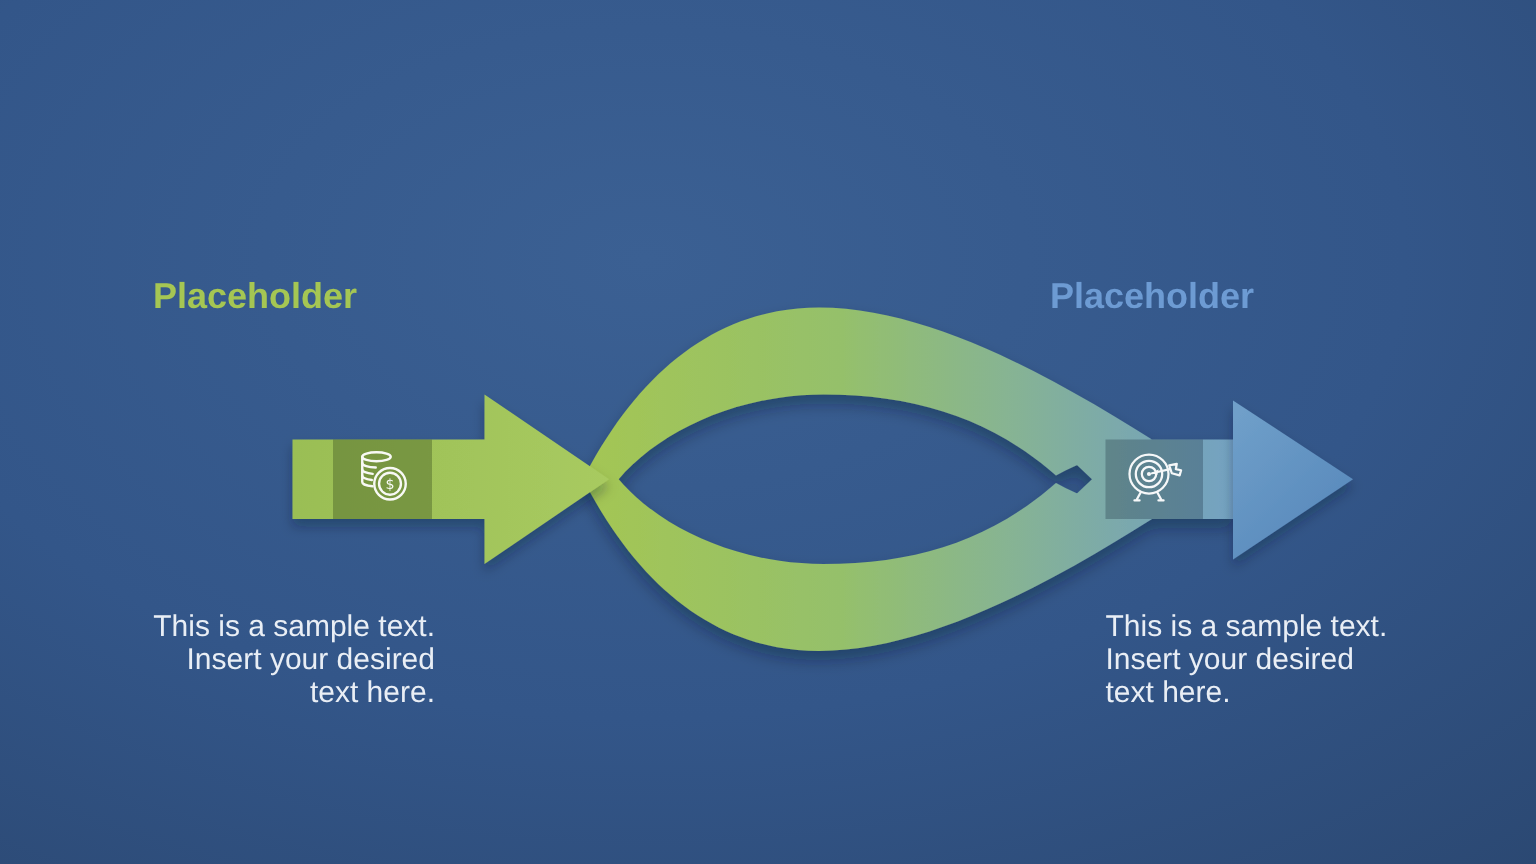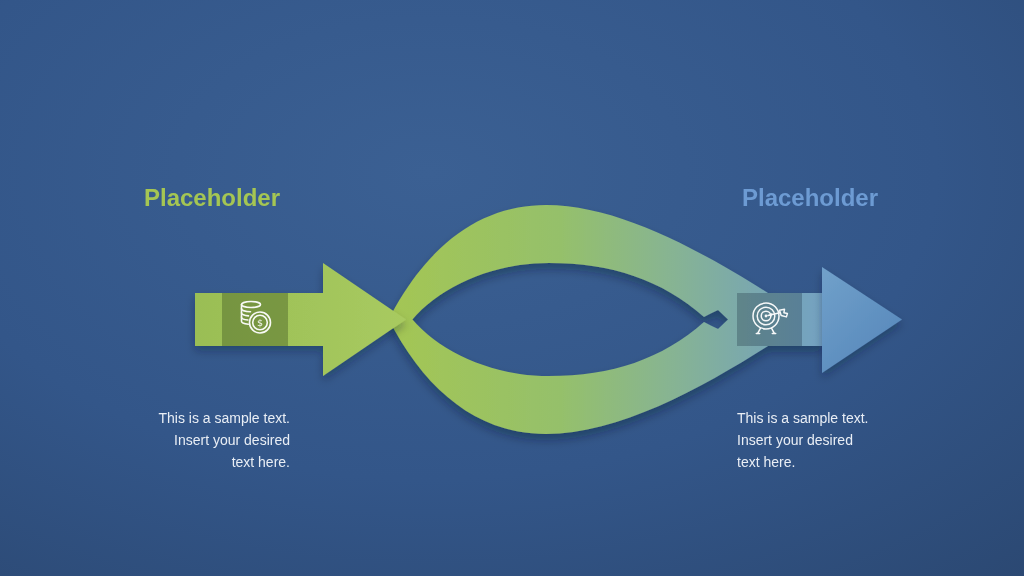--- a/index.html
+++ b/index.html
@@ -4,26 +4,26 @@
 <style>
   html,body{margin:0;padding:0;}
   body{width:1024px;height:576px;overflow:hidden;
        font-family:"Liberation Sans","DejaVu Sans",sans-serif;}
   .slide{position:relative;width:1024px;height:576px;
          background:radial-gradient(130% 140% at 42% 30%,
            #3b6093 0%, #335689 38%, #2b4872 68%, #223a5d 100%);}
   .diagram-svg{position:absolute;left:0;top:0;width:1024px;height:576px;}
   .slide-title{position:absolute;left:52px;top:36px;width:900px;
          color:#fbfcfe;font-size:29px;font-weight:400;letter-spacing:.2px;}
-  .ph-label{position:absolute;top:184px;width:220px;text-align:center;
+  .ph-label{position:absolute;top:184px;width:220px;text-align:left;
          font-size:24px;font-weight:700;}
   .ph-label.left{left:102px;color:#a5c653;}
   .ph-label.right{left:700px;color:#6d9bd3;}
   .sample-text{position:absolute;top:407px;width:200px;color:#e9eef5;
-         font-size:14px;line-height:22px;white-space:pre-line;}
+         font-size:20px;line-height:22px;white-space:pre-line;}
   .sample-text.left{left:90px;text-align:right;}
   .sample-text.right{left:737px;text-align:left;}
 </style>
 </head>
 <body>
 
 <div class="slide">
 
   <svg class="diagram-svg" viewBox="0 0 1024 576" xmlns="http://www.w3.org/2000/svg">
     <defs>

